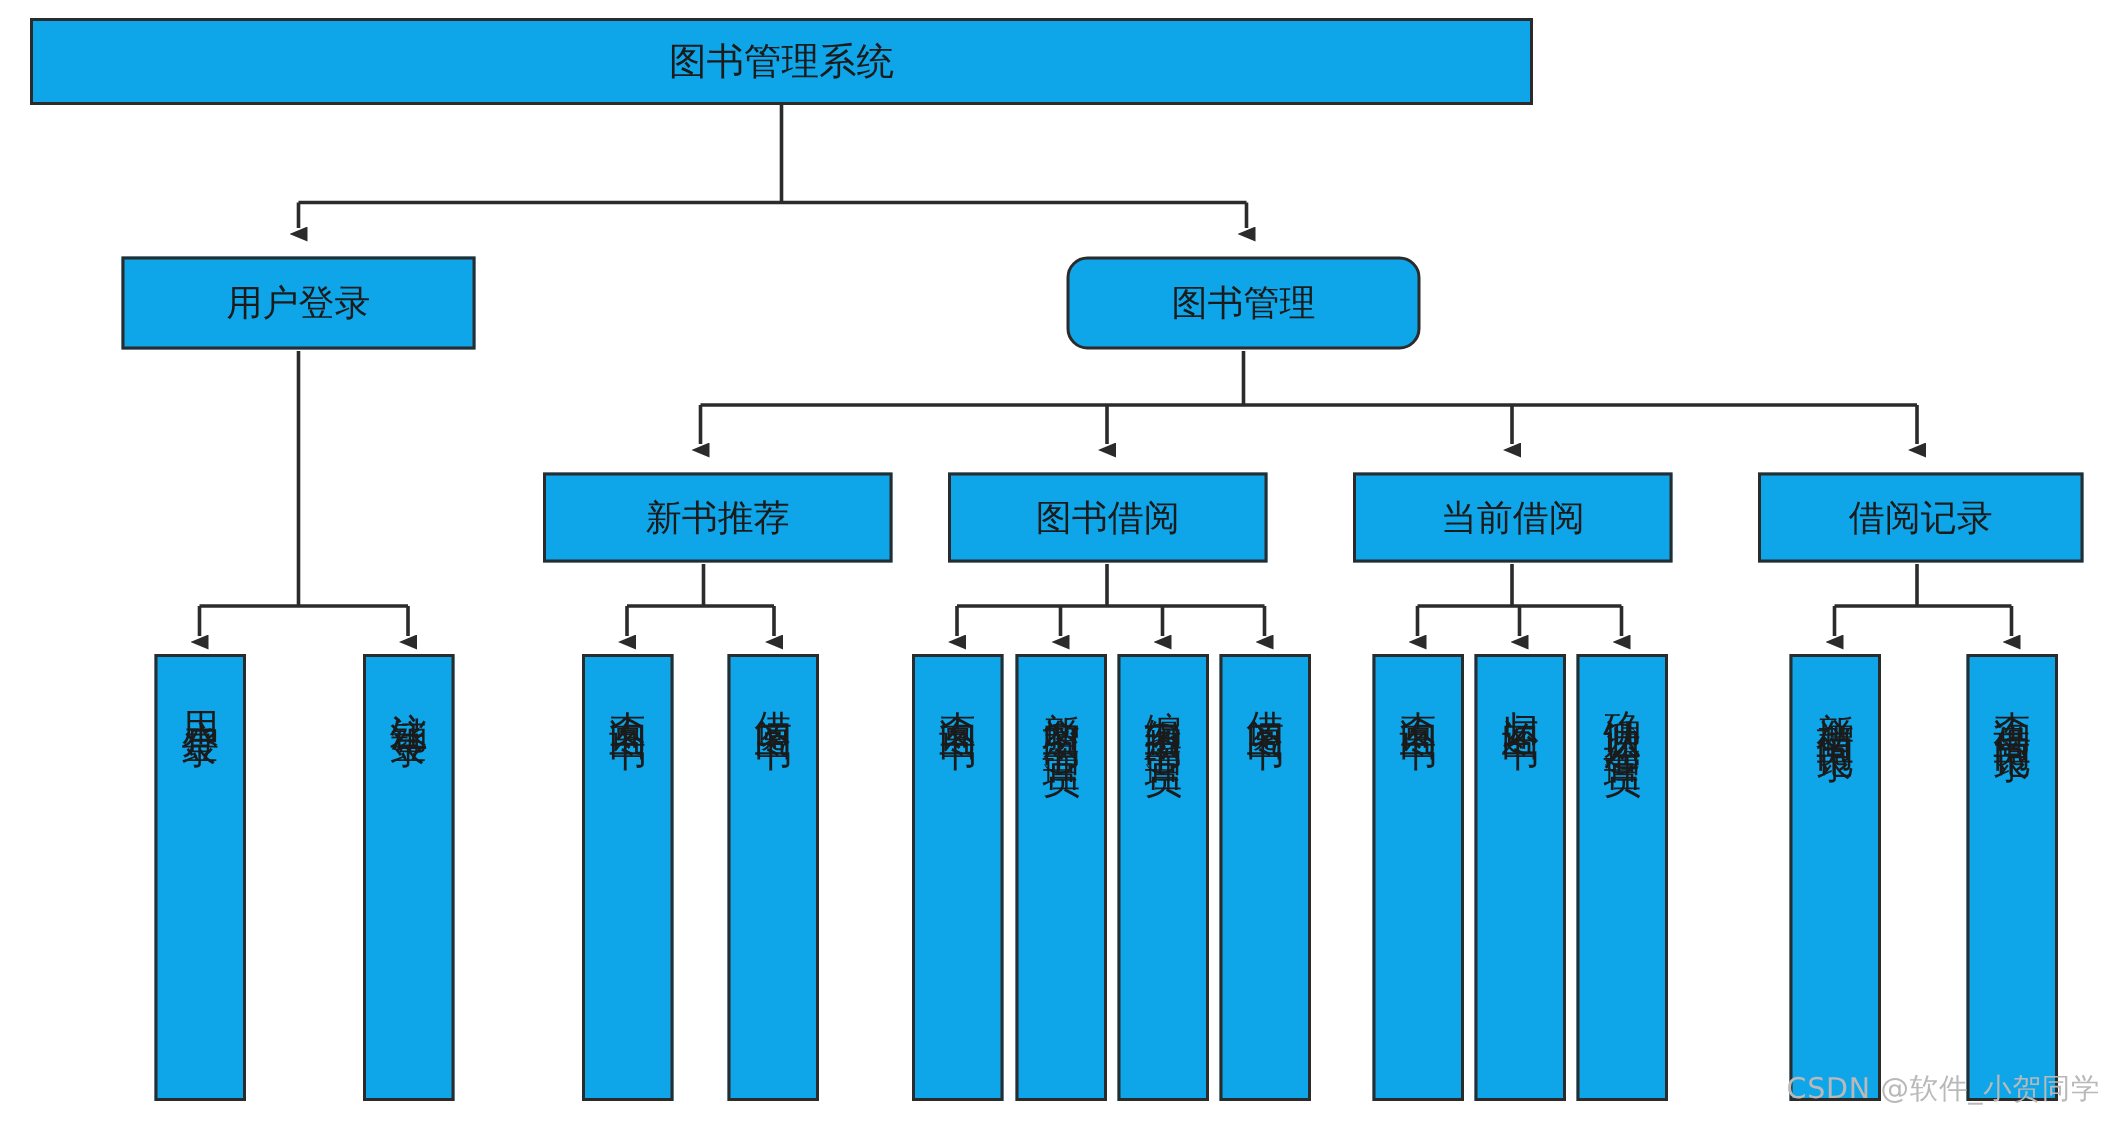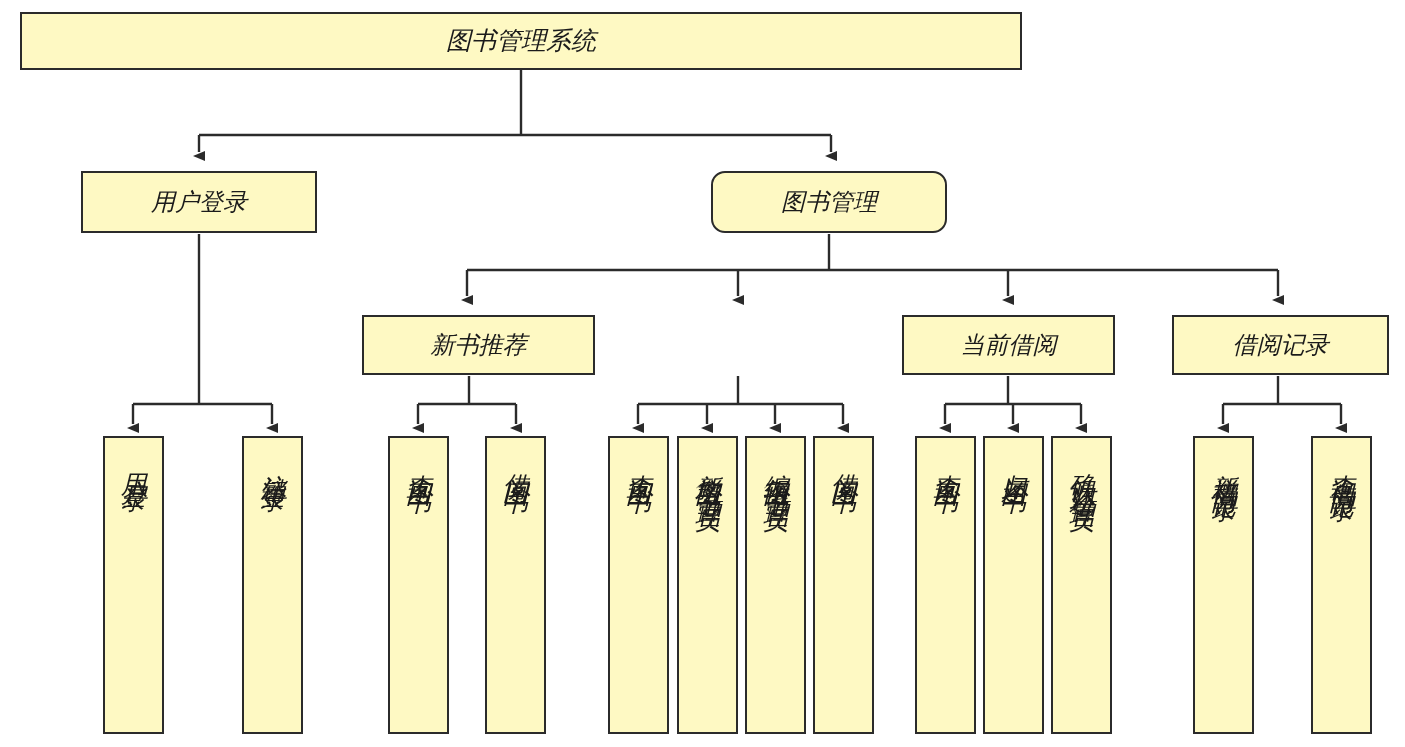--- a/index.html
+++ b/index.html
@@ -23,27 +23,26 @@
     position: absolute;
     left: 0;
     top: 0;
     width: 1405px;
     height: 747px;
     pointer-events: none;
   }
   .node {
     position: absolute;
     box-sizing: border-box;
-    background: #fef9c3;
+    background: #0ea5e9;
     border: 2.2px solid #2b2b2b;
     display: flex;
     align-items: center;
     justify-content: center;
     overflow: hidden;
-    font-style: italic;
   }
   .node .label {
     color: #1b1b1b;
     line-height: 1.18;
     white-space: pre;
     text-align: center;
   }
   .node.root .label { font-size: 25px; }
   .node.lvl2 .label { font-size: 24px; }
   .node.lvl3 .label { font-size: 24px; }
@@ -131,20 +130,23 @@
   <div class="node lvl2" style="left:81px; top:171px; width:236px; height:62px;">
     <span class="label">用户登录</span>
   </div>
   <div class="node lvl2" style="left:711px; top:171px; width:236px; height:62px;border-radius:14px;">
     <span class="label">图书管理</span>
   </div>
 
   <div class="node lvl3" style="left:362px; top:315px; width:233px; height:60px;">
     <span class="label">新书推荐</span>
   </div>
+  <div class="node lvl3" style="left:632px; top:315px; width:213px; height:60px;">
+    <span class="label">图书借阅</span>
+  </div>
   <div class="node lvl3" style="left:902px; top:315px; width:213px; height:60px;">
     <span class="label">当前借阅</span>
   </div>
   <div class="node lvl3" style="left:1172px; top:315px; width:217px; height:60px;">
     <span class="label">借阅记录</span>
   </div>
 
   <div class="node leaf" style="left:103px; top:436px; width:61px; height:298px;">
     <span class="label">用户登录</span>
   </div>
@@ -182,14 +184,15 @@
     <span class="label">确认归还（管理员）</span>
   </div>
 
   <div class="node leaf" style="left:1193px; top:436px; width:61px; height:298px;">
     <span class="label">新增借阅记录</span>
   </div>
   <div class="node leaf" style="left:1311px; top:436px; width:61px; height:298px;">
     <span class="label">查询借阅记录</span>
   </div>
 
+  <div id="watermark">CSDN @软件_小贺同学</div>
 
 </div>
 
 </body></html>

